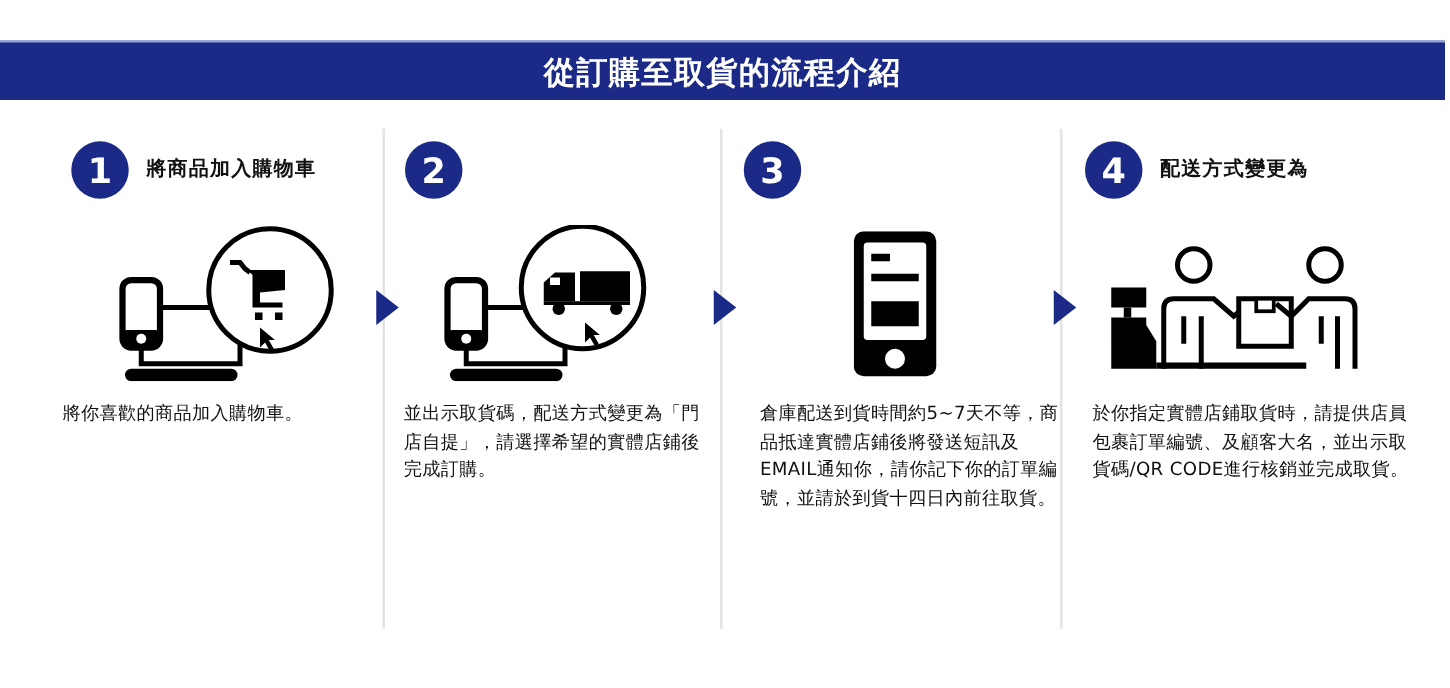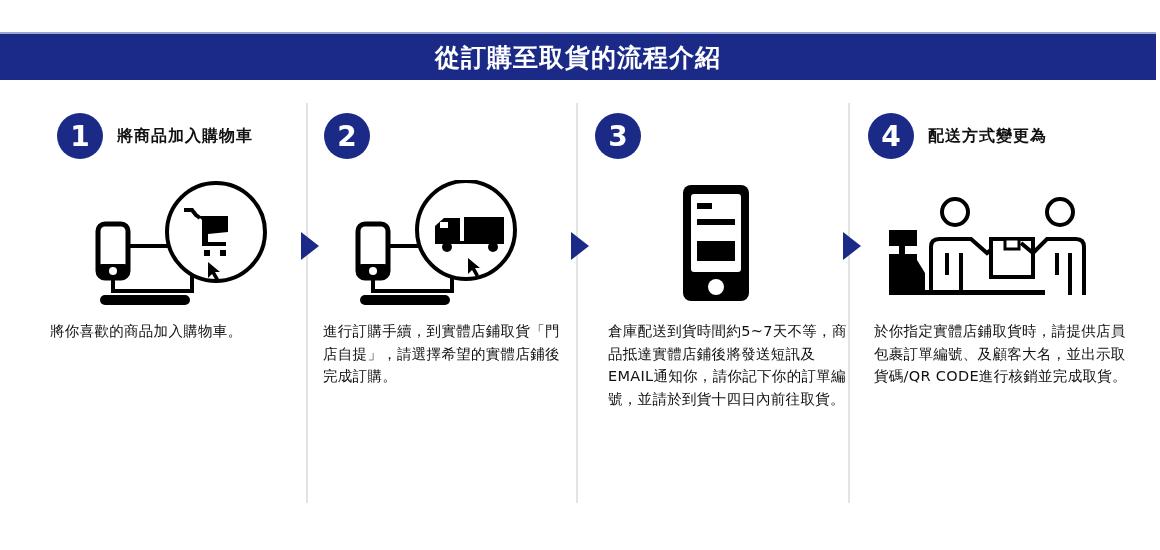--- a/index.html
+++ b/index.html
@@ -64,21 +64,21 @@
     <rect x="8" y="115" width="90" height="10" rx="5" fill="#000"></rect>
     <circle cx="114" cy="50" r="49" fill="#fff" stroke="#000" stroke-width="4"></circle>
     <rect x="112" y="37" width="40" height="24" fill="#000"></rect>
     <polygon points="83,46 92,38 108,38 108,61 83,61" fill="#000"></polygon>
     <rect x="88" y="42" width="8" height="6" fill="#fff"></rect>
     <rect x="83" y="61" width="69" height="3" fill="#000"></rect>
     <circle cx="95" cy="67" r="5" fill="#000"></circle>
     <circle cx="141" cy="67" r="5" fill="#000"></circle>
     <polygon points="116,78 116,94 120,90 124,97 127,95 123,88 128,88" fill="#000"></polygon>
   </svg>
-  <div class="desc" style="left:323px; top:320px; width:245px">進行訂購手續，到實體店鋪取貨「門店自提」，請選擇希望的實體店鋪後完成訂購。</div>
+  <div class="desc" style="left:323px; top:320px; width:245px">並出示取貨碼，配送方式變更為「門店自提」，請選擇希望的實體店鋪後完成訂購。</div>
 </div>
 
 <div>
   <div class="step-head" style="left:595px; top:113px; position:absolute;">
     <div class="num">3</div>
   </div>
   <svg class="icon" style="left:683px; top:185px" width="68" height="120" viewBox="0 0 68 120">
     <rect x="0" y="0" width="66" height="116" rx="8" fill="#000"></rect>
     <rect x="8" y="9" width="50" height="78" rx="3" fill="#fff"></rect>
     <rect x="14" y="18" width="15" height="6" fill="#000"></rect>

